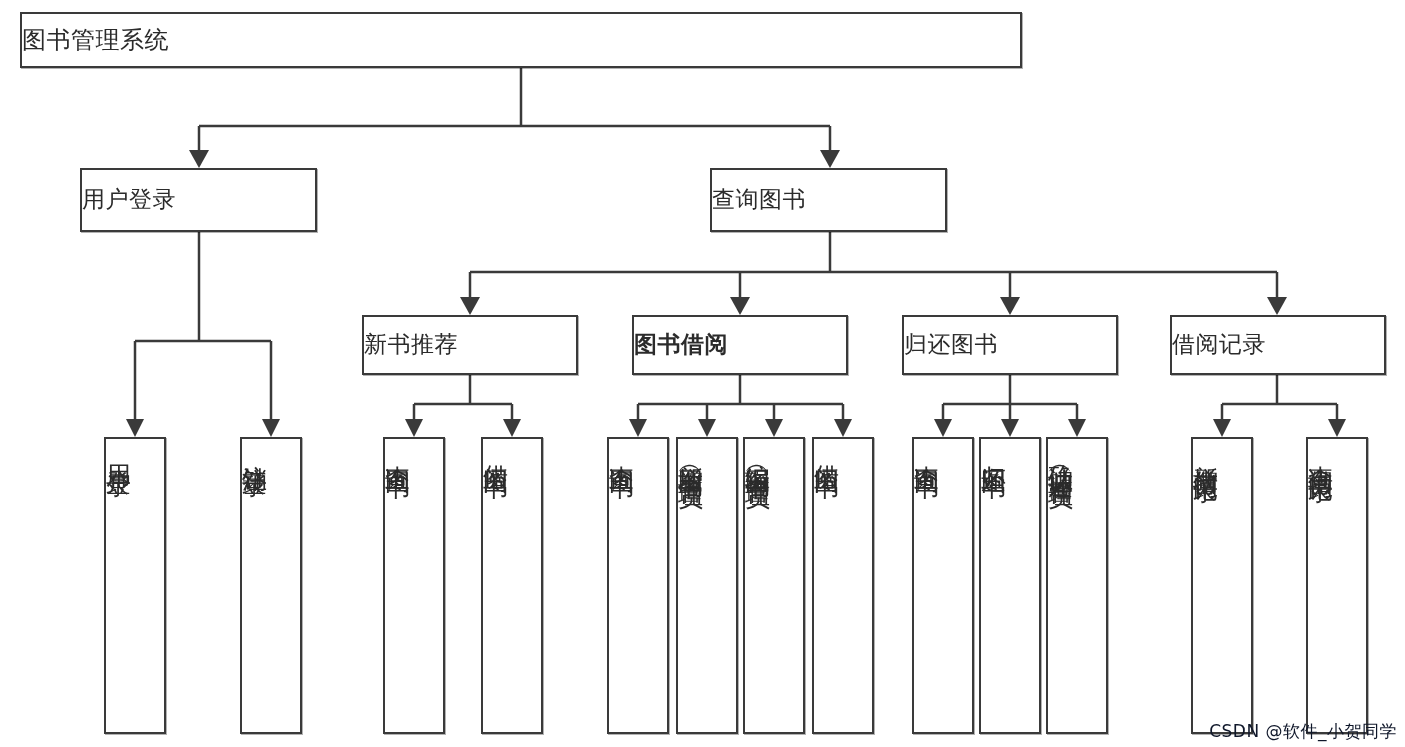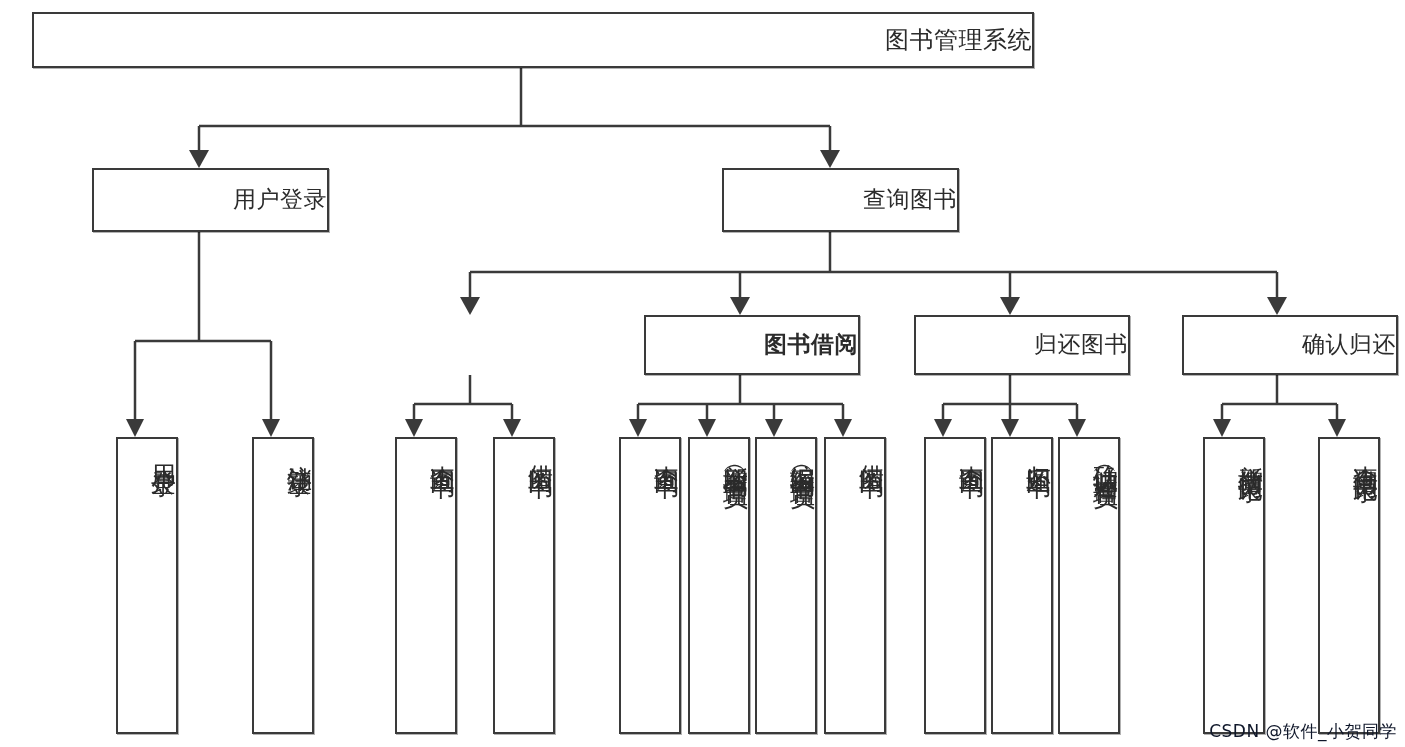--- a/index.html
+++ b/index.html
@@ -20,23 +20,22 @@
   }
   
   .node {
     position: absolute;
     box-sizing: border-box;
     background: #ffffff;
     border: 2.5px solid #3a3a3a;
     box-shadow: 1px 1px 0 rgba(0,0,0,0.30);
     display: flex;
     align-items: center;
-    justify-content: flex-end;
+    justify-content: flex-start;
     color: #2b2b2b;
-    margin-left: 12px;
   }
   .node .label {
     display: block;
     text-align: center;
     line-height: 1.12;
     letter-spacing: 0.5px;
     white-space: pre;
   }
   
   .node.horiz .label {
@@ -164,28 +163,31 @@
     <span class="label">图书管理系统</span>
   </div>
 
   <div class="node horiz" style="left:80px; top:168px; width:237px; height:64px;">
     <span class="label">用户登录</span>
   </div>
   <div class="node horiz" style="left:710px; top:168px; width:237px; height:64px;">
     <span class="label">查询图书</span>
   </div>
 
+  <div class="node horiz" style="left:362px; top:315px; width:216px; height:60px;">
+    <span class="label">新书推荐</span>
+  </div>
   <div class="node horiz" style="left:632px; top:315px; width:216px; height:60px;font-weight:bold;">
     <span class="label">图书借阅</span>
   </div>
   <div class="node horiz" style="left:902px; top:315px; width:216px; height:60px;">
     <span class="label">归还图书</span>
   </div>
   <div class="node horiz" style="left:1170px; top:315px; width:216px; height:60px;">
-    <span class="label">确认归还</span>
+    <span class="label">借阅记录</span>
   </div>
 
   <div class="node vert" style="left:104px; top:437px; width:62px; height:297px;">
     <span class="label">用户登录</span>
   </div>
   <div class="node vert" style="left:240px; top:437px; width:62px; height:297px;">
     <span class="label">注销登录</span>
   </div>
 
   <div class="node vert" style="left:383px; top:437px; width:62px; height:297px;">

